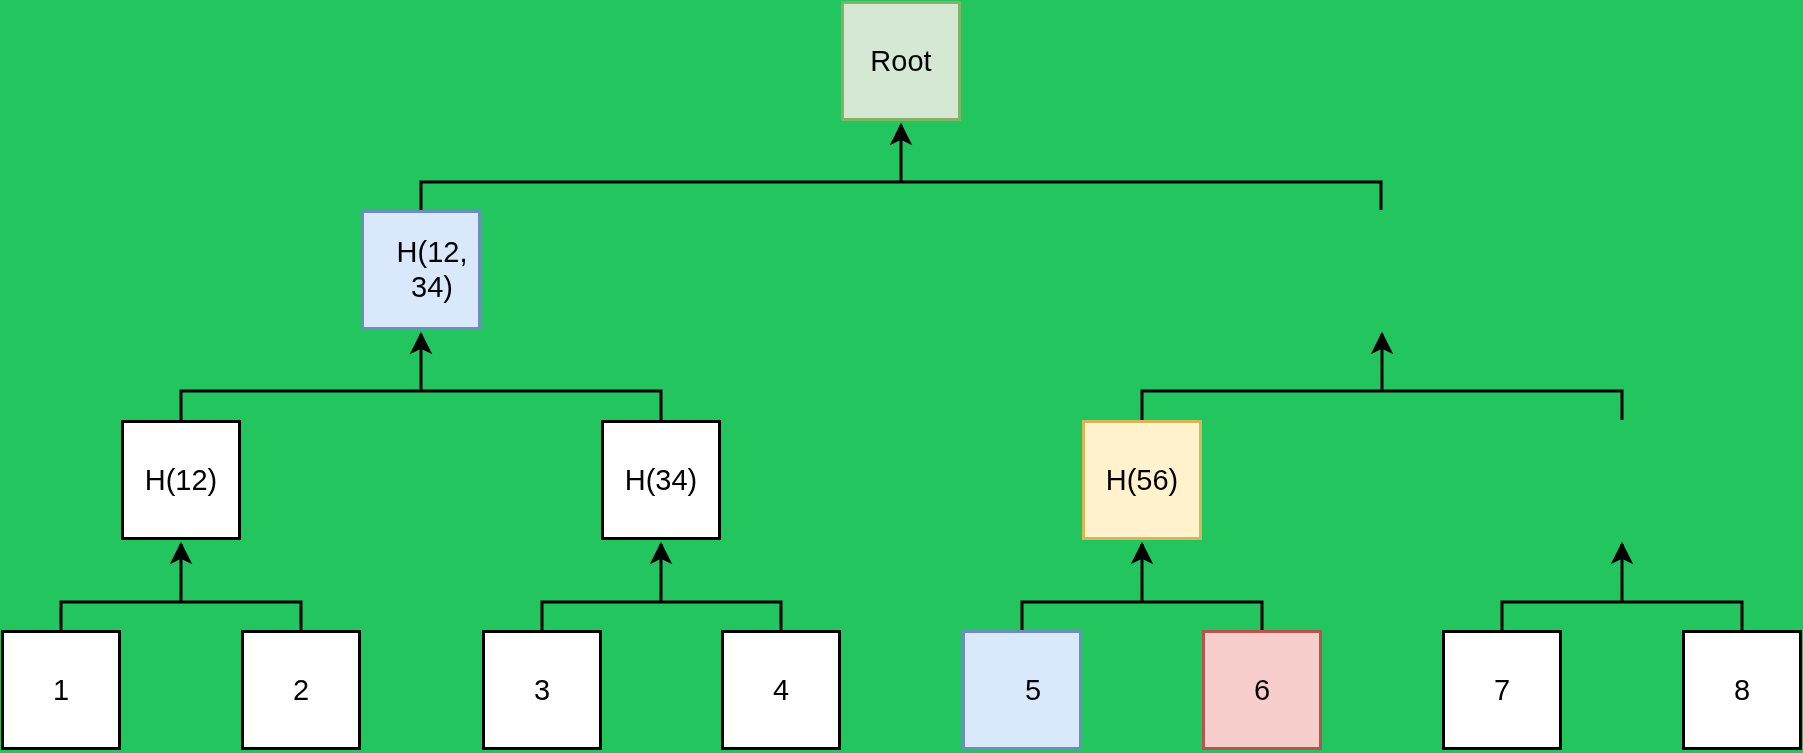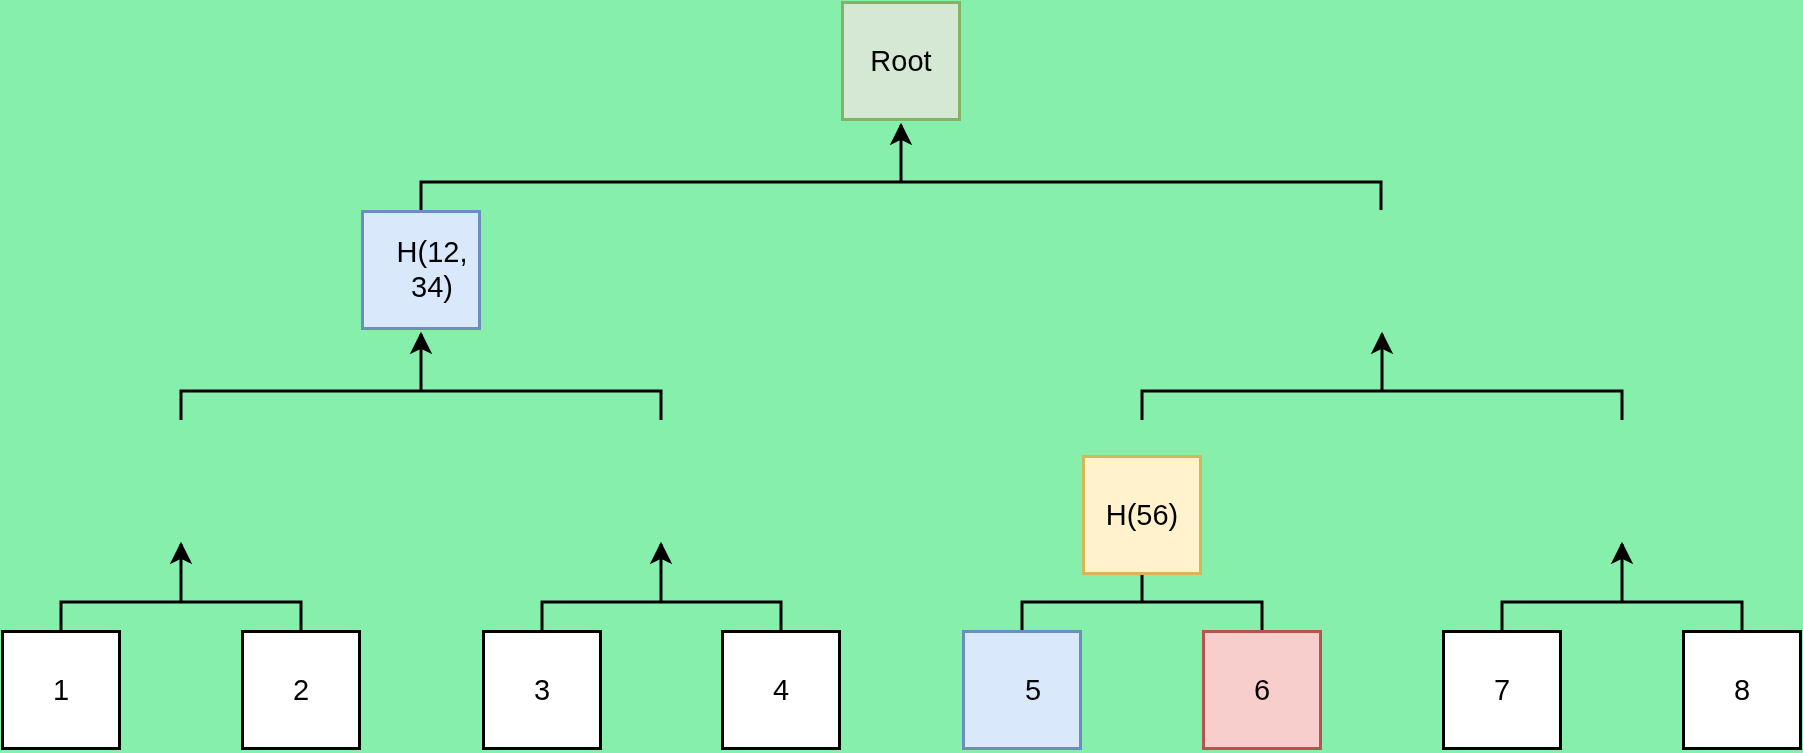--- a/index.html
+++ b/index.html
@@ -5,21 +5,21 @@
   html, body {
     margin: 0;
     padding: 0;
     background: #ffffff;
     font-family: "Liberation Sans", sans-serif;
   }
   .canvas {
     position: relative;
     width: 1803px;
     height: 753px;
-    background: #86efac;
+    background: #22c55e;
     overflow: hidden;
   }
   .connector-layer {
     position: absolute;
     left: 0;
     top: 0;
     width: 1803px;
     height: 753px;
   }
   .connector {
@@ -50,21 +50,21 @@
   .c-blue   { background: var(--blue-fill, #dae8fc);   border-color: var(--blue-stroke, #6c8ebf); padding-left: 22px; }
   .c-yellow { background: var(--yellow-fill, #fff2cc); border-color: var(--yellow-stroke, #d6b656); }
   .c-red    { background: var(--red-fill, #f8cecc);    border-color: var(--red-stroke, #b85450); }
   .c-white  { background: var(--white-fill, #ffffff);  border-color: var(--white-stroke, #000000); }
 
   #n-root  { left: 841px;  top: 1px; }
   #n-h1234 { left: 361px;  top: 210px; }
   #n-h5678 { left: 1321px; top: 210px; }
   #n-h12   { left: 121px;  top: 420px; }
   #n-h34   { left: 601px;  top: 420px; }
-  #n-h56   { left: 1082px; top: 420px; margin-top: 35px; }
+  #n-h56   { left: 1082px; top: 420px; }
   #n-h78   { left: 1562px; top: 420px; }
   #n-l1    { left: 1px;    top: 630px; }
   #n-l2    { left: 241px;  top: 630px; }
   #n-l3    { left: 482px;  top: 630px; }
   #n-l4    { left: 721px;  top: 630px; }
   #n-l5    { left: 962px;  top: 630px; }
   #n-l6    { left: 1202px; top: 630px; }
   #n-l7    { left: 1442px; top: 630px; }
   #n-l8    { left: 1682px; top: 630px; }
 </style>
@@ -100,20 +100,22 @@
 
     <path class="connector" d="M1502,630 V602 H1742 V630"></path>
     <path class="connector" d="M1622,602 V544" marker-end="url(#arrowhead)"></path>
   </svg>
 
   <div class="node c-green" id="n-root">Root</div>
 
   <div class="node c-blue" id="n-h1234">H(12,
 34)</div>
 
+  <div class="node c-white" id="n-h12">H(12)</div>
+  <div class="node c-white" id="n-h34">H(34)</div>
   <div class="node c-yellow" id="n-h56">H(56)</div>
 
   <div class="node c-white" id="n-l1">1</div>
   <div class="node c-white" id="n-l2">2</div>
   <div class="node c-white" id="n-l3">3</div>
   <div class="node c-white" id="n-l4">4</div>
   <div class="node c-blue" id="n-l5">5</div>
   <div class="node c-red" id="n-l6">6</div>
   <div class="node c-white" id="n-l7">7</div>
   <div class="node c-white" id="n-l8">8</div>

